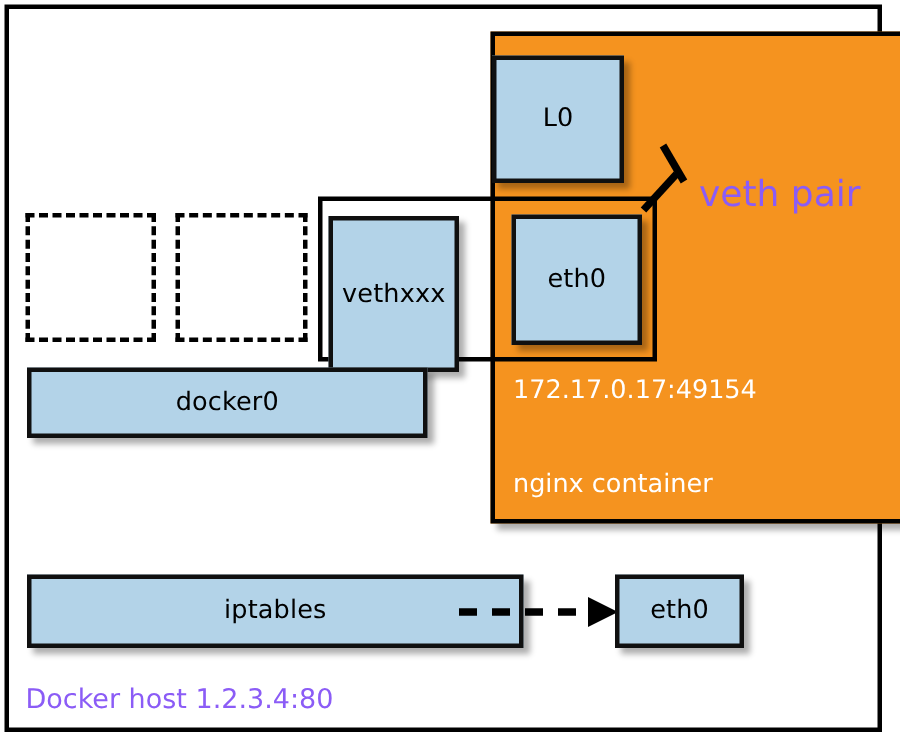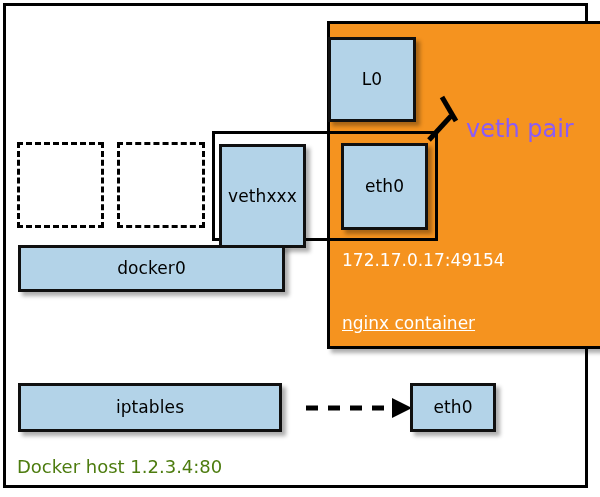--- a/index.html
+++ b/index.html
@@ -107,35 +107,35 @@
     width: 112px;
     height: 32px;
     pointer-events: none;
   }
   
   #host-caption {
     position: absolute;
     left: 17px;
     top: 456px;
     font-size: 18px;
-    color: #4d7c0f;
+    color: #8b5cf6;
     white-space: nowrap;
     line-height: 1.2;
   }
 </style>
 </head>
 <body>
 
 <div id="canvas">
 
   <div id="host-frame"></div>
 
   <div id="nginx-container">
     <span class="container-text" style="left: 12px; top: 228px;">172.17.0.17:49154</span>
-    <span class="container-text" style="left: 12px; top: 291px; text-decoration: underline;">nginx container</span>
+    <span class="container-text" style="left: 12px; top: 291px;">nginx container</span>
   </div>
 
   <div class="node" style="left: 328px; top: 37px; width: 88px; height: 85px;">
     <span class="node-label">L0</span>
   </div>
 
   <div class="dashed-slot" style="left: 17px; top: 142px; width: 87px; height: 86px;"></div>
   <div class="dashed-slot" style="left: 117px; top: 142px; width: 88px; height: 86px;"></div>
 
   <div id="veth-pair-rect"></div>
@@ -151,21 +151,21 @@
   <svg id="veth-pair-leader" viewBox="0 0 60 56">
     <polyline points="4,52 26,28" fill="none" stroke="#000000" stroke-width="5"></polyline>
     <polyline points="17,9 31,33" fill="none" stroke="#000000" stroke-width="5"></polyline>
   </svg>
   <span id="veth-pair-label">veth pair</span>
 
   <div class="node" style="left: 18px; top: 245px; width: 267px; height: 47px;">
     <span class="node-label">docker0</span>
   </div>
 
-  <div class="node" style="left: 18px; top: 383px; width: 264px; height: 49px;">
+  <div class="node" style="left: 18px; top: 383px; width: 331px; height: 49px;">
     <span class="node-label">iptables</span>
   </div>
 
   <svg id="iptables-arrow" viewBox="0 0 112 32">
     <line x1="2" y1="16" x2="92" y2="16" stroke="#000000" stroke-width="5" stroke-dasharray="12,10"></line>
     <polygon points="88,6 108,16 88,26" fill="#000000"></polygon>
   </svg>
 
   <div class="node" style="left: 410px; top: 383px; width: 86px; height: 49px;">
     <span class="node-label">eth0</span>

